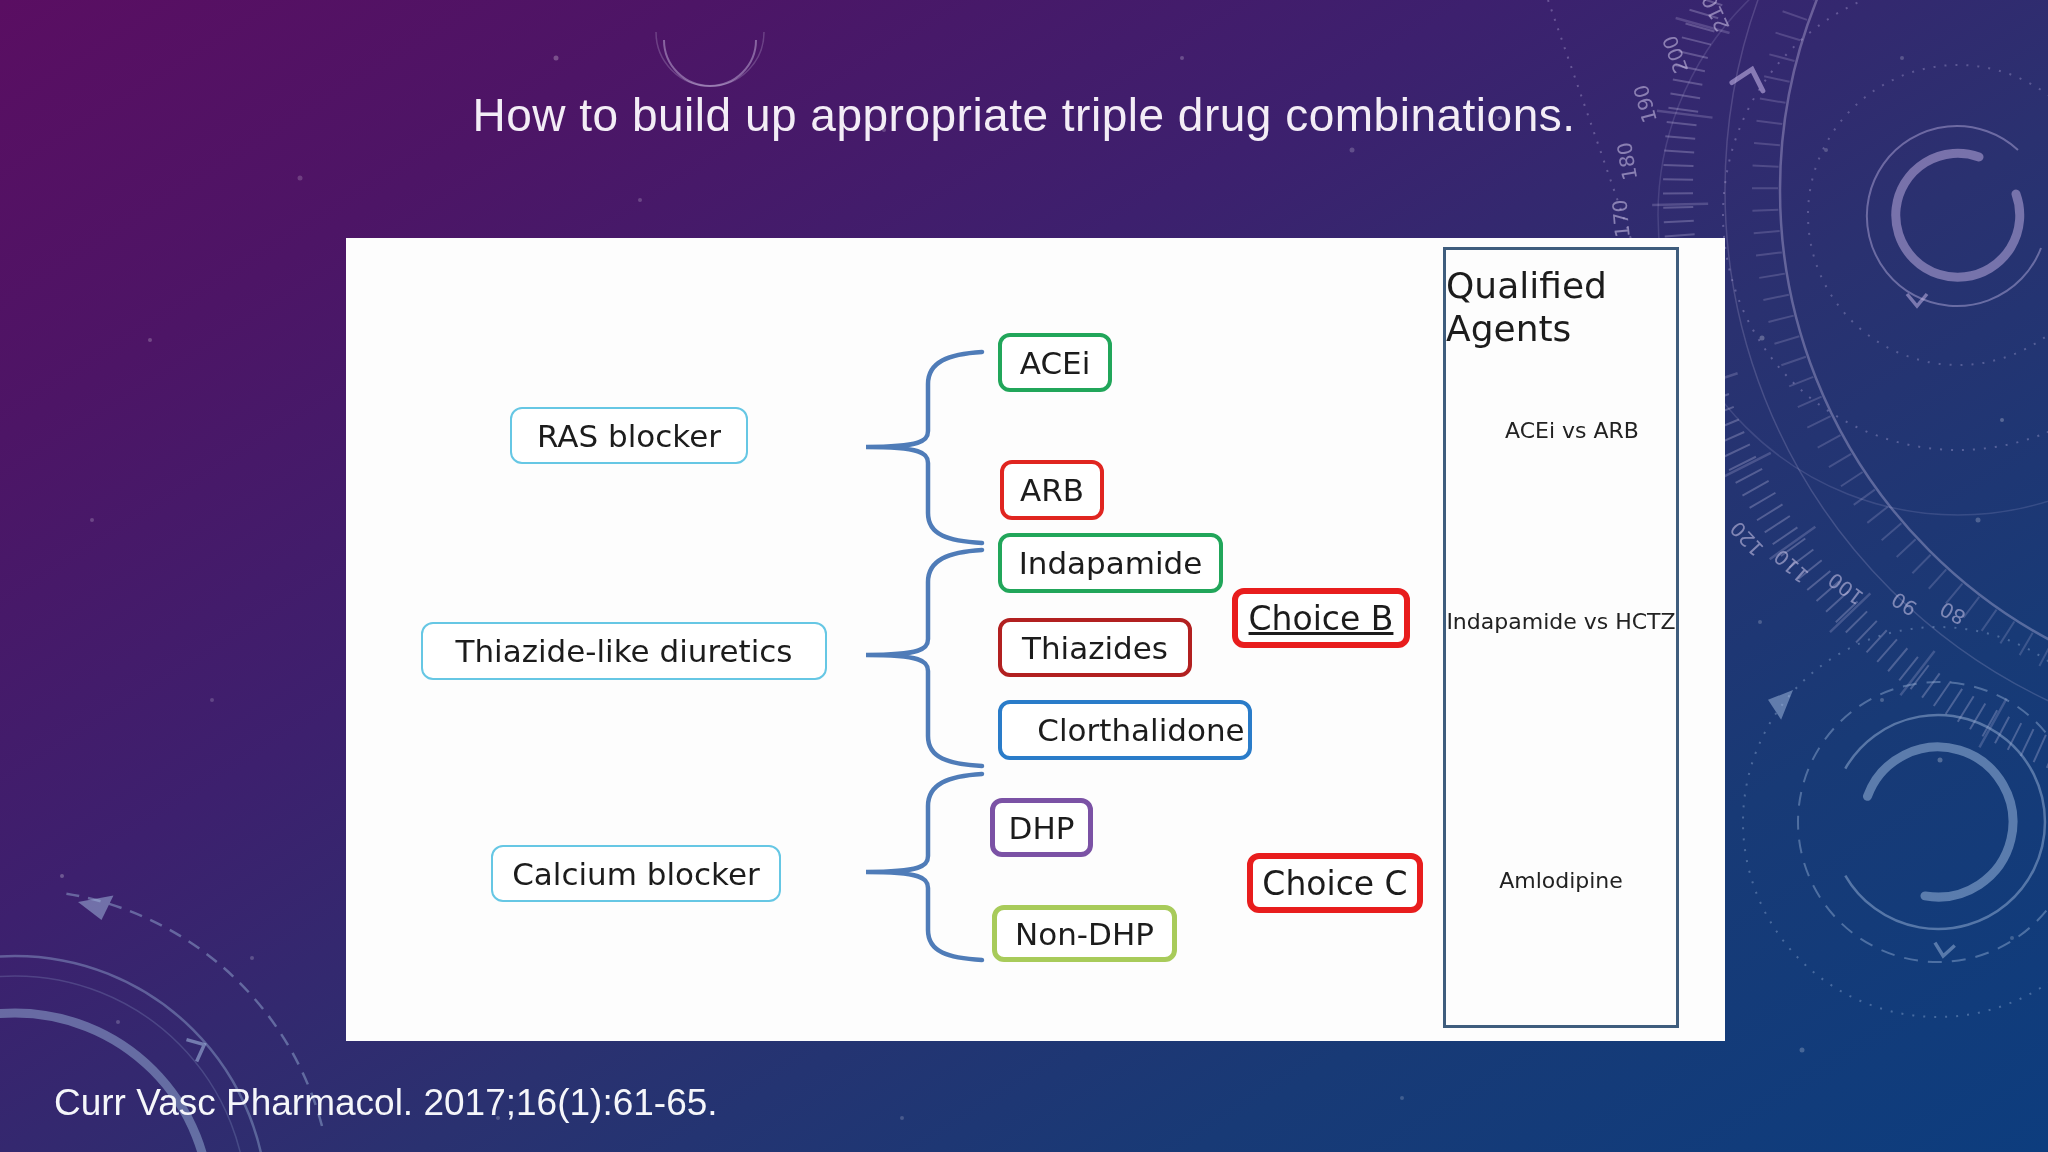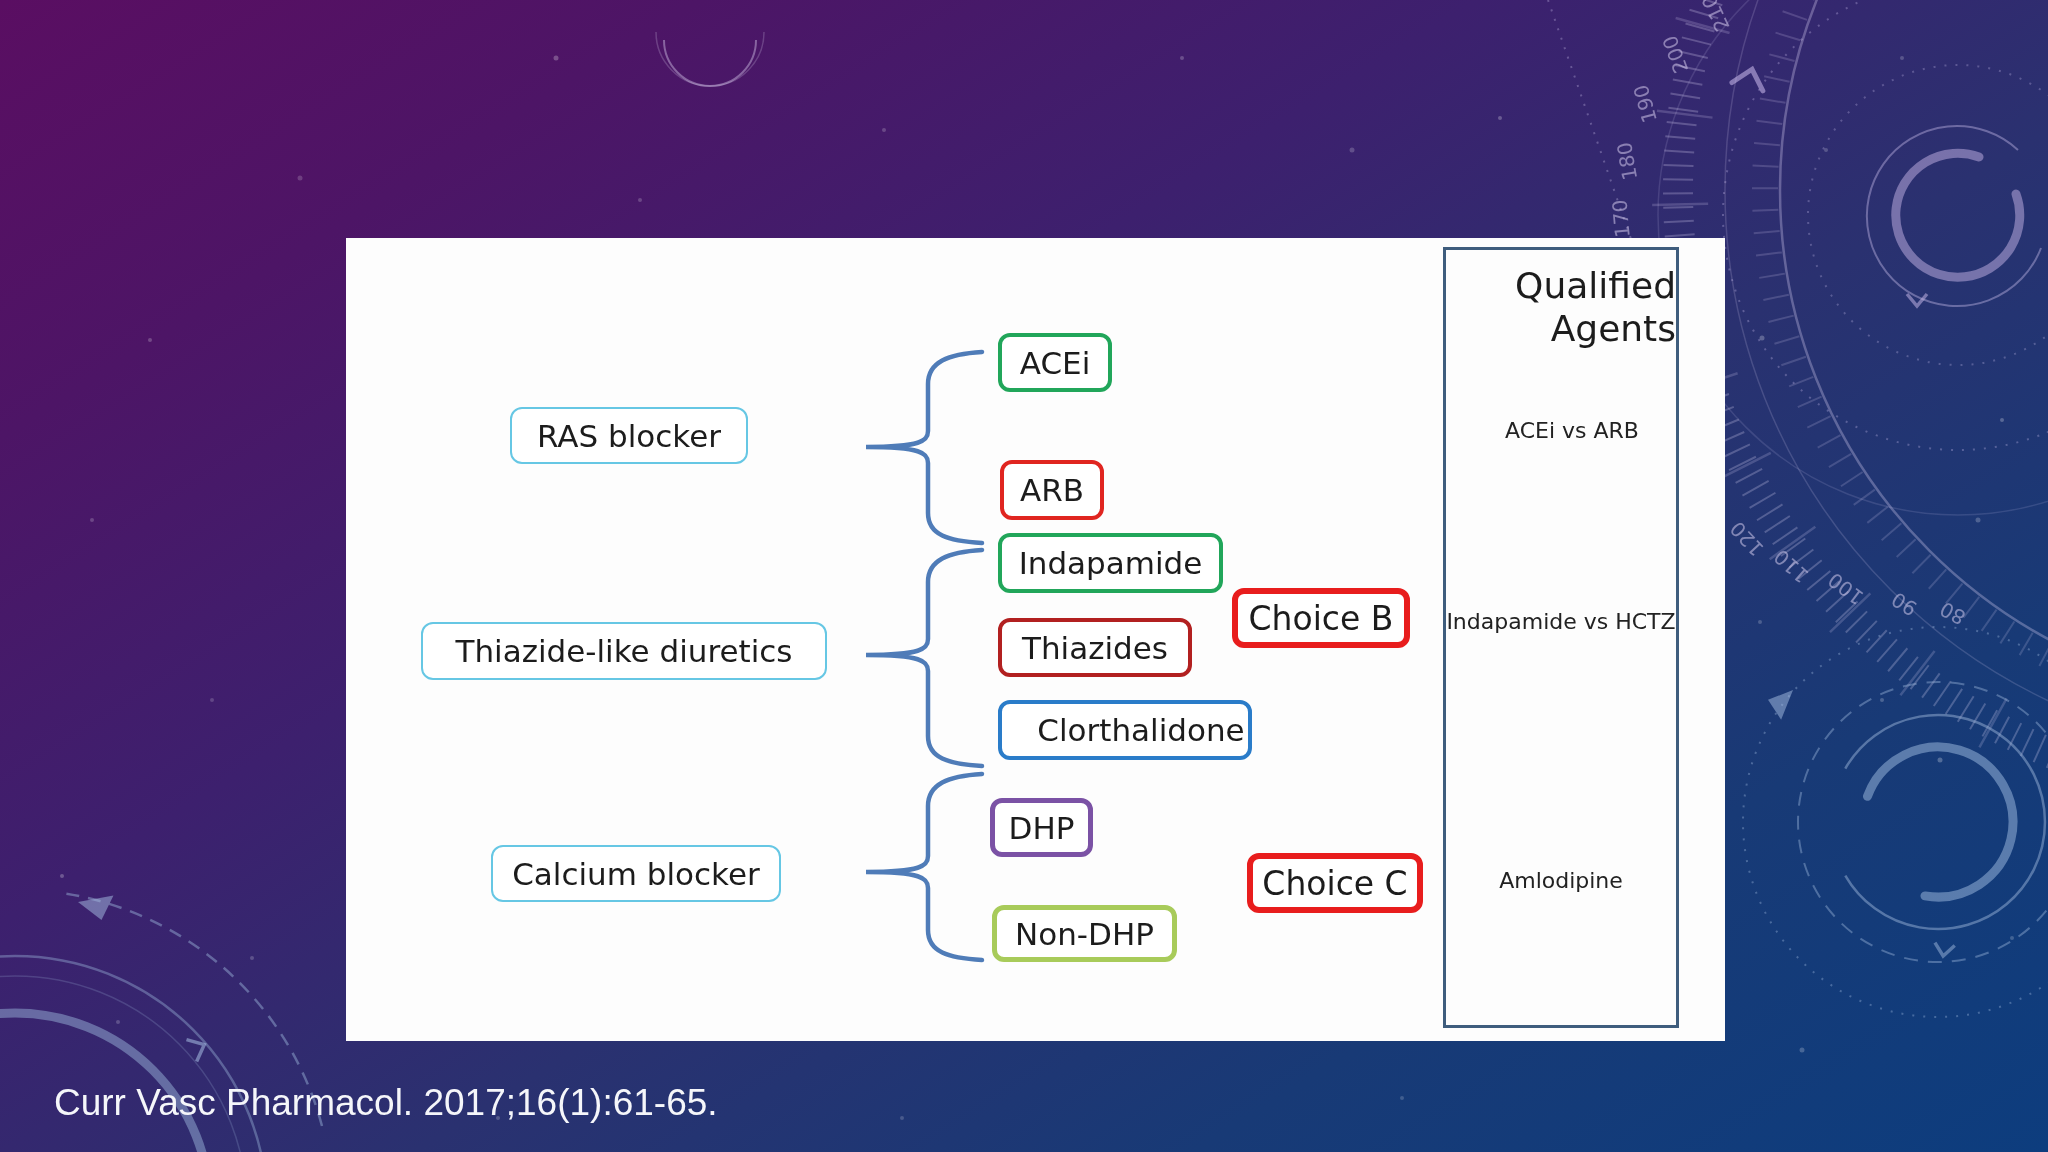--- a/index.html
+++ b/index.html
@@ -41,29 +41,29 @@
   .pos-thz{left:66px;top:384px;width:406px;height:58px;}
   .pos-cal{left:136px;top:607px;width:290px;height:57px;}
   .pos-acei{left:652px;top:95px;width:114px;height:59px;}
   .pos-arb{left:654px;top:222px;width:104px;height:60px;}
   .pos-ind{left:652px;top:295px;width:225px;height:60px;}
   .pos-thia{left:652px;top:380px;width:194px;height:59px;}
   .pos-clo{left:652px;top:462px;width:254px;height:60px;}
   .pos-dhp{left:644px;top:560px;width:103px;height:59px;}
   .pos-ndhp{left:646px;top:667px;width:185px;height:57px;}
   .pos-cha{left:872px;top:162px;width:179px;height:60px;}
-  .pos-chb{left:886px;top:350px;width:178px;height:60px;}
+  .pos-chb{left:886px;top:350px;width:178px;height:60px;text-decoration:underline;}
   .pos-chc{left:901px;top:615px;width:176px;height:60px;}
   .braces{position:absolute;left:0;top:0;}
   .qualified{
     position:absolute;left:1097px;top:9px;width:236px;height:781px;
     border:3px solid #3f5d7d;background:#fdfdfd;
   }
   .q-title{
-    position:absolute;left:0;top:14px;width:100%;text-align:right;
+    position:absolute;left:0;top:14px;width:100%;text-align:left;
     font-family:"DejaVu Sans",sans-serif;font-size:36px;color:#1c1c1c;line-height:1.2;
   }
   .q-item{
     position:absolute;left:0;width:100%;text-align:center;
     font-family:"DejaVu Sans",sans-serif;font-size:22px;color:#222;white-space:nowrap;
   }
   .q-a{top:168px;padding-left:22px;}.q-b{top:359px;}.q-c{top:618px;}
   .dial-num{fill:rgba(225,216,248,0.5);font-family:"DejaVu Sans",sans-serif;font-size:20px;text-anchor:middle;}
 </style>
 </head>
@@ -153,20 +153,21 @@
     <g fill="none">
       <circle cx="15" cy="1208" r="195" stroke="rgba(152,178,216,0.5)" stroke-width="9"></circle>
       <circle cx="15" cy="1208" r="252" stroke="rgba(158,184,220,0.4)" stroke-width="2.5"></circle>
       <circle cx="15" cy="1208" r="232" stroke="rgba(158,184,220,0.22)" stroke-width="1.5"></circle>
       <path d="M 322,1126 A 318,318 0 0 0 62,893" stroke="rgba(158,184,220,0.45)" stroke-width="2.5" stroke-dasharray="13 9"></path>
       <path d="M 0,0 L -34,12 L -26,-14 Z" transform="translate(78,902) rotate(189)" fill="rgba(168,192,228,0.5)" stroke="none"></path>
       <path d="M -6,-12 L 8,0 L -6,12" transform="translate(197,1048) rotate(-25)" stroke="rgba(168,192,228,0.55)" stroke-width="3.5"></path>
     </g>
   </svg>
 
+  <h1 class="title">How to build up appropriate triple drug combinations.</h1>
 
   <div class="panel">
 
     <svg class="braces" width="1379" height="803" viewBox="0 0 1379 803" fill="none">
       <path stroke="#4f7cb8" stroke-width="4.5" stroke-linecap="round" d="M 636,114 C 602,116 582,124 582,146 L 582,193 C 582,203 575,209 520,209 C 575,209 582,215 582,225 L 582,275 C 582,297 602,303 636,305"></path>
       <path stroke="#4f7cb8" stroke-width="4.5" stroke-linecap="round" d="M 636,312 C 602,314 582,322 582,344 L 582,401 C 582,411 575,417 520,417 C 575,417 582,423 582,433 L 582,498 C 582,520 602,526 636,528"></path>
       <path stroke="#4f7cb8" stroke-width="4.5" stroke-linecap="round" d="M 636,536 C 602,538 582,546 582,568 L 582,618 C 582,628 575,634 520,634 C 575,634 582,640 582,650 L 582,692 C 582,714 602,720 636,722"></path>
     </svg>
 
     <div class="dbox cat pos-ras">

